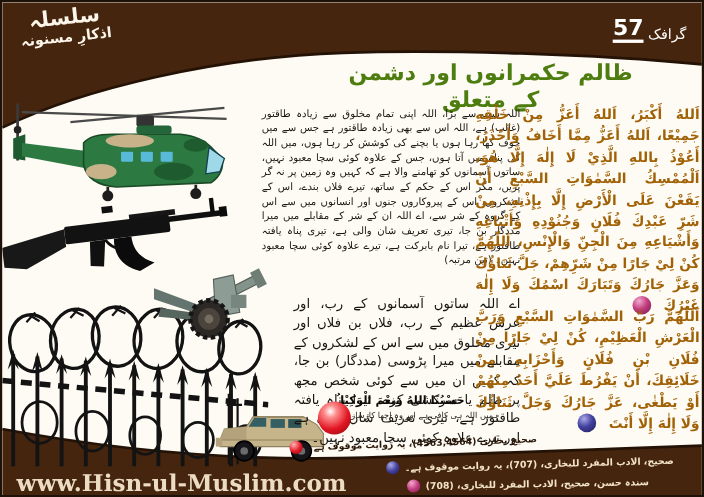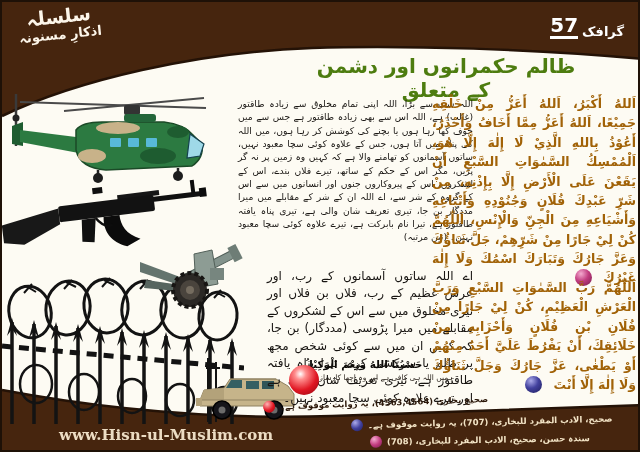--- a/index.html
+++ b/index.html
@@ -16,21 +16,21 @@
   .hdr { left:0; top:0; z-index:2; }
   .ftr { left:0; top:370px; z-index:4; }
 
   
   .series { left:16px; top:4px; z-index:6; color:#fdf6ea; text-align:center;
             transform:rotate(-6deg); line-height:1.15; }
   .series .l1 { font-size:19px; font-weight:bold; }
   .series .l2 { font-size:13px; font-weight:bold; }
   .badge { right:14px; top:13px; z-index:6; color:#ffffff; direction:rtl;
            display:flex; align-items:flex-end; gap:4px; }
-  .badge .glabel { font-size:13px; font-weight:bold; }
+  .badge .glabel { font-size:13px; font-weight:normal; }
   .badge .gnum { font-size:20px; font-weight:bold; border-bottom:3px solid #fff;
                  line-height:1; padding-bottom:1px; }
   .title { left:305px; top:52px; width:278px; z-index:6; direction:rtl;
            text-align:center; font-size:20px; font-weight:bold; color:#4d7c0f; }
 
   
   .urdu { direction:rtl; text-align:justify; color:#181512; z-index:8;margin-left:44px; }
   .urdu1 { left:192px; top:95px;  width:235px; font-size:9.2px; line-height:1.45; }
   .urdu2 { left:221px; top:266px; width:206px; font-size:12px;   line-height:1.45; }
   .dua  { direction:rtl; text-align:justify; color:#a16207; font-weight:bold; z-index:8; }
@@ -58,21 +58,21 @@
   .ref1 { top:395px; right:150px; transform:rotate(-2deg); }
   .ref1 .txt { color:#2b1708; }
   .ref2 { top:414px; right:26px; transform:rotate(-1.5deg); }
   .ref3 { top:432px; right:48px; transform:rotate(-1deg); }
   .ref2 .txt, .ref3 .txt { color:#f3e4c6; }
   .d-red  { background:radial-gradient(circle at 35% 28%, #ffb3b3 0%, #e01622 55%, #8c060f 100%); }
   .d-blue { background:radial-gradient(circle at 35% 28%, #abaae9 0%, #42419e 50%, #1d1c5a 100%); }
   .d-pink { background:radial-gradient(circle at 35% 28%, #f4aacf 0%, #c23d80 50%, #73194a 100%); }
 
   .website { left:13px; top:424px; z-index:9; color:#ecdcc3;
-             font-family:"DejaVu Serif", serif; font-weight:bold; font-size:15px;margin-left:44px; }
+             font-family:"DejaVu Serif", serif; font-weight:bold; font-size:21px; }
 
   
   .ill-heli   { left:4px;   top:84px;  z-index:3; }
   .ill-ak     { left:0px;   top:170px; z-index:3; }
   .ill-cannon { left:136px; top:226px; z-index:6; }
   .ill-fence  { left:0px;   top:270px; z-index:5; }
   .ill-truck  { left:194px; top:368px; z-index:6; }
 </style>
 </head>
 <body>

